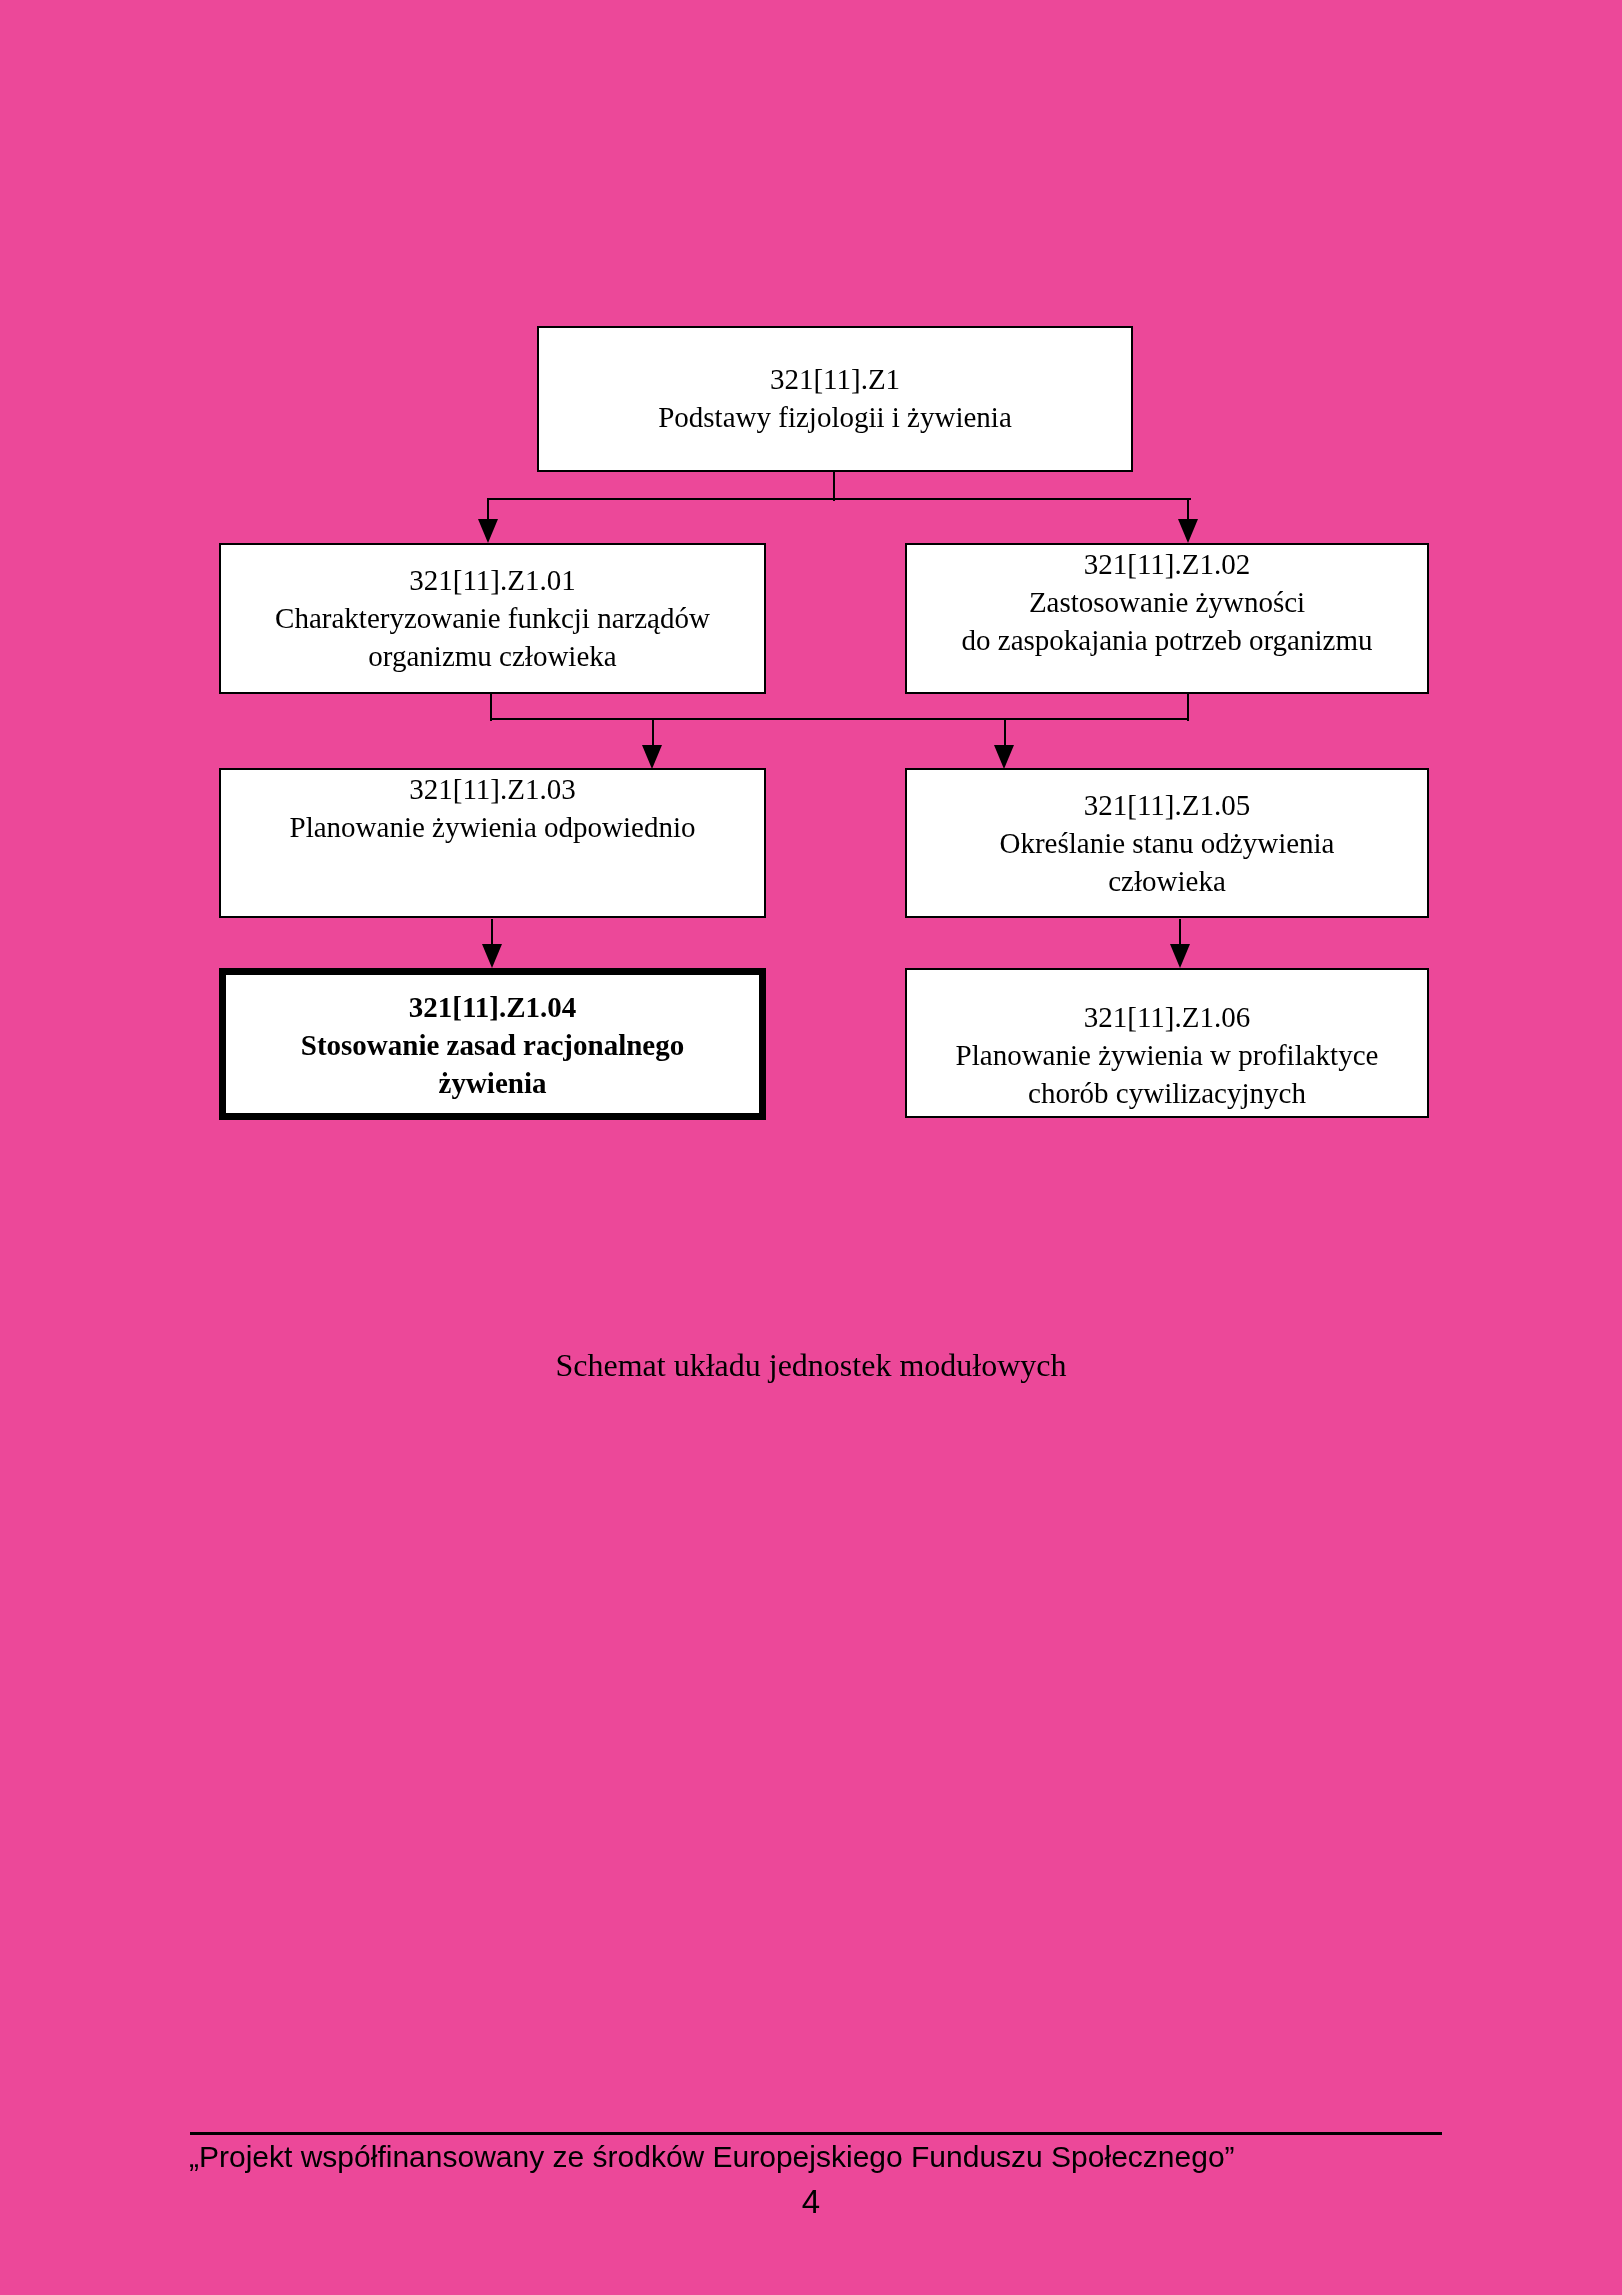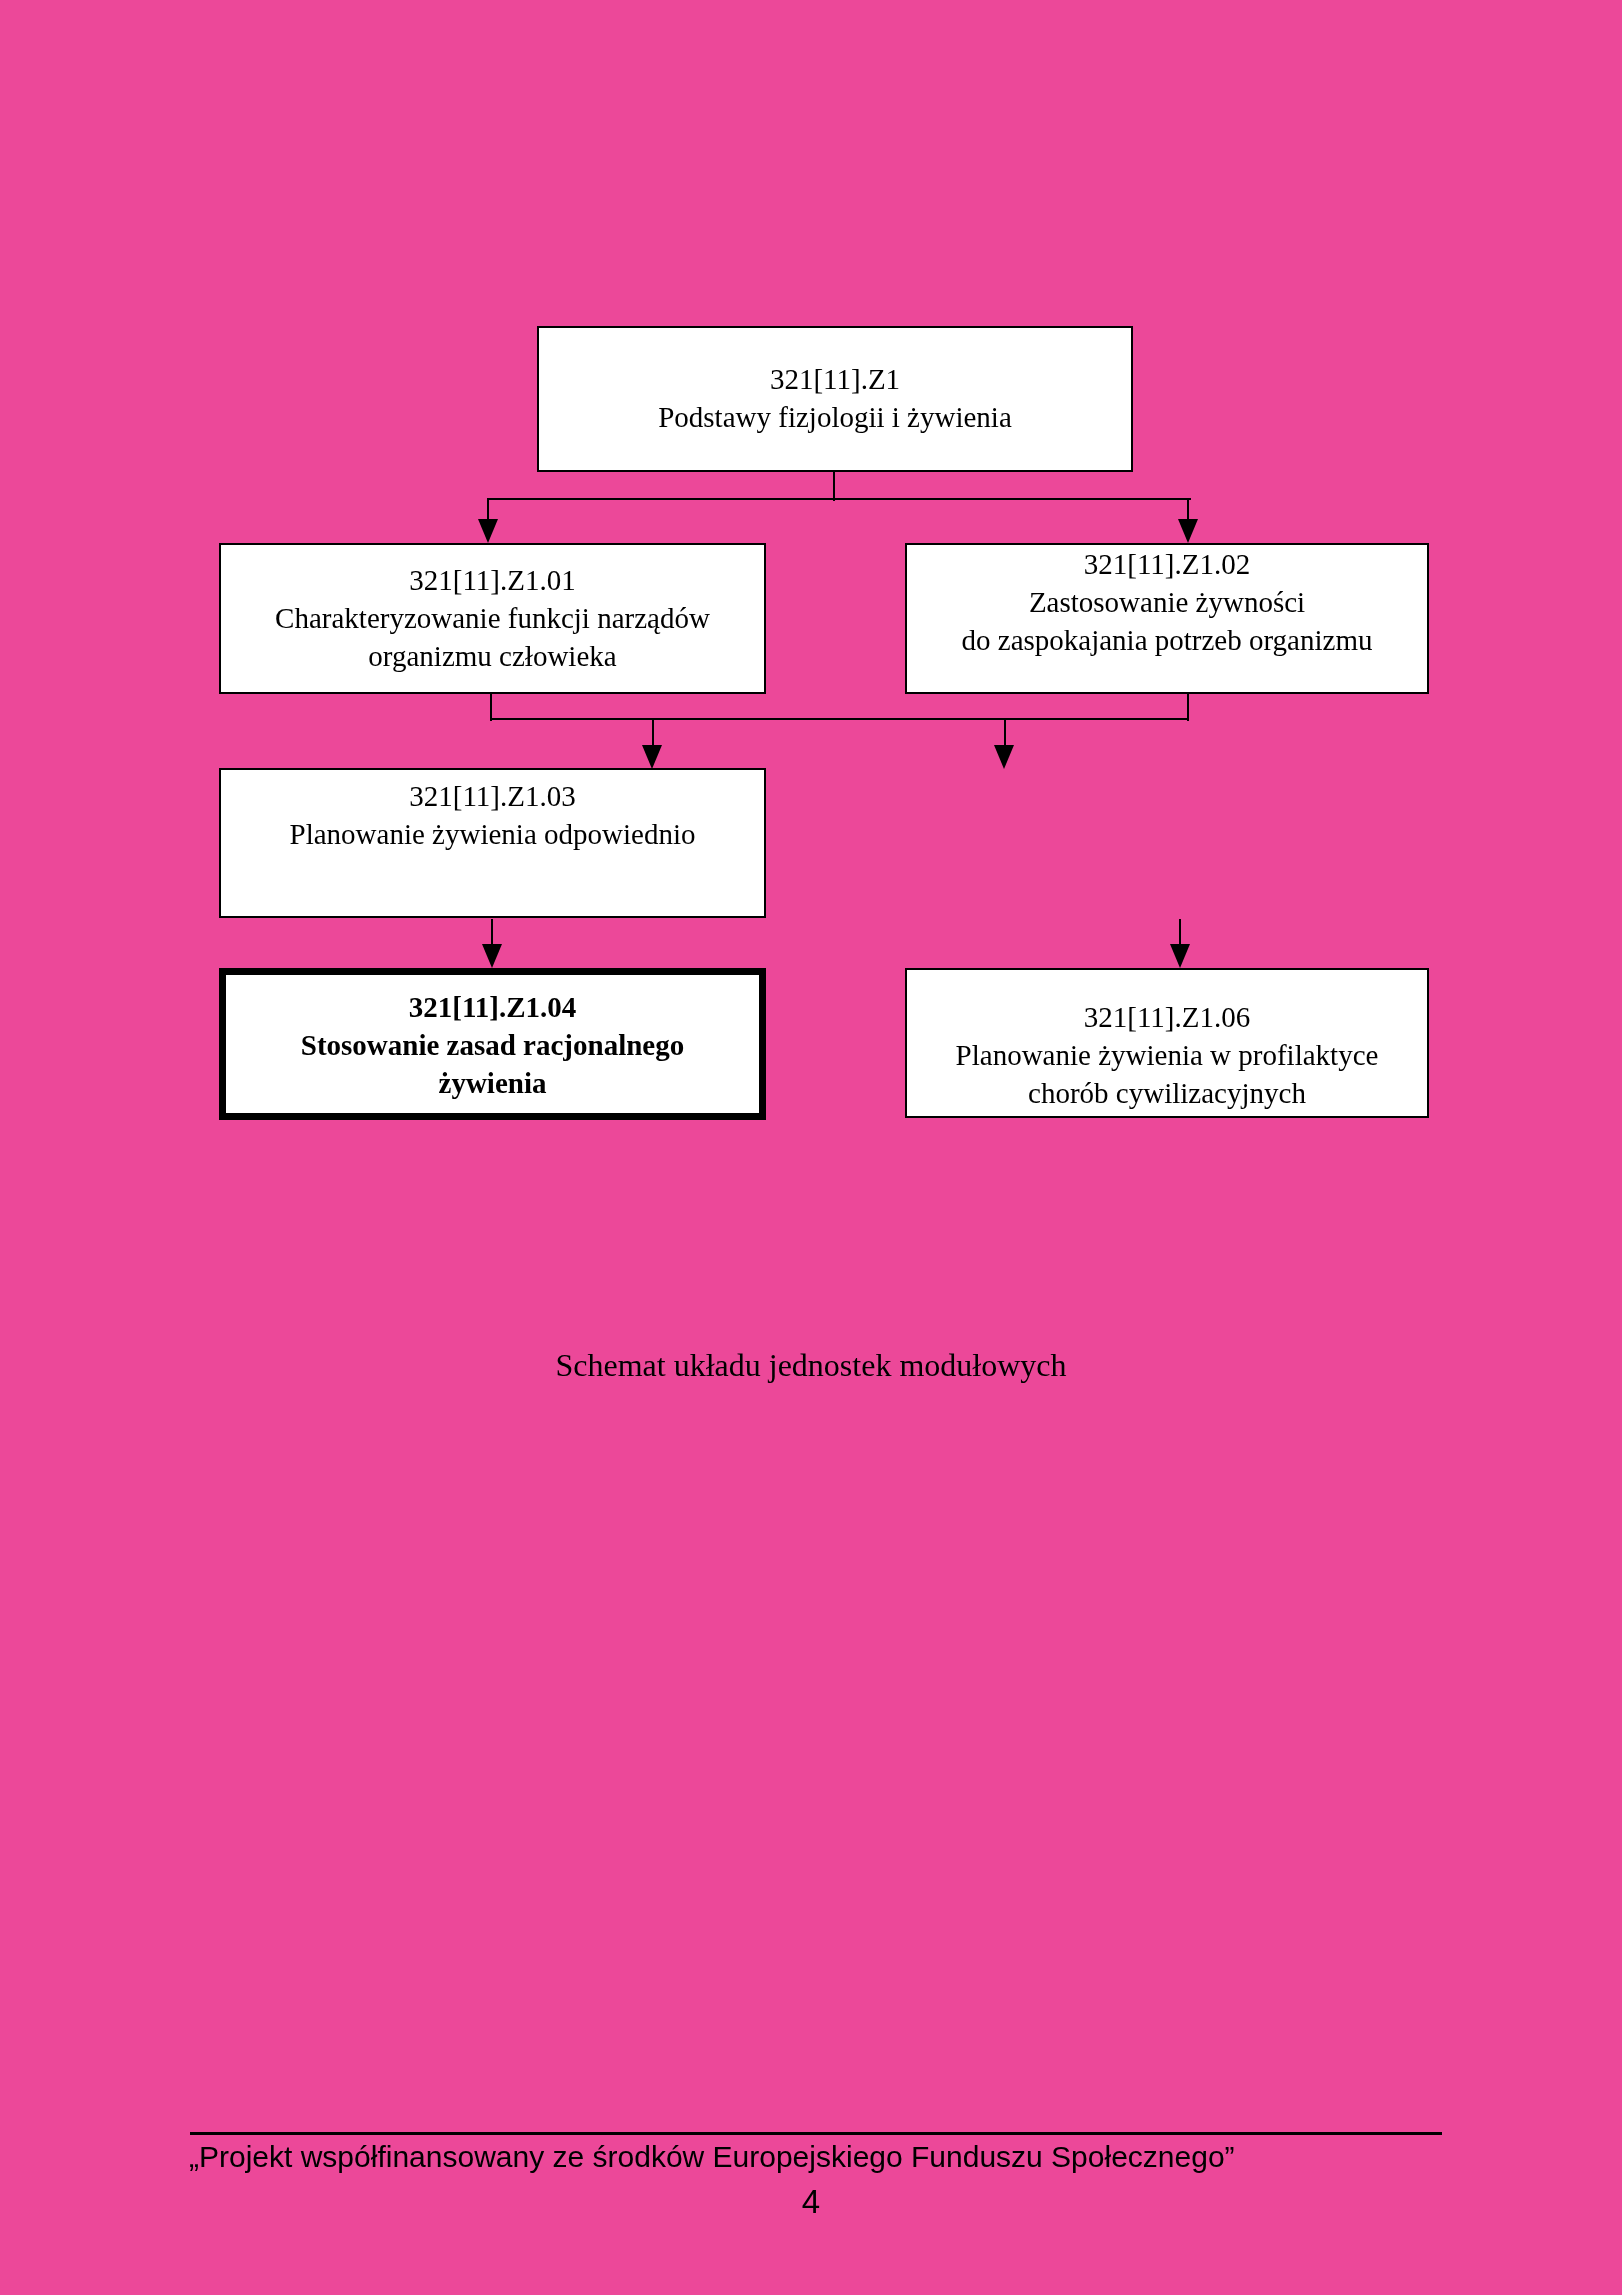--- a/index.html
+++ b/index.html
@@ -21,21 +21,21 @@
     background: #ffffff;
     text-align: center;
     font-size: 29px;
     line-height: 38px;
   }
   .node .nline { display: block; }
 
   .node-z1   { left:  537px; top:  326px; width: 596px; height: 146px; padding-top: 32px; }
   .node-z101 { left:  219px; top:  543px; width: 547px; height: 151px; padding-top: 16px; }
   .node-z102 { left: 905px; top:  543px; width: 524px; height: 151px; }
-  .node-z103 { left:  219px; top:  768px; width: 547px; height: 150px; padding-top: 7px; }
+  .node-z103 { left:  219px; top:  768px; width: 547px; height: 150px; padding-top: 0; }
   .node-z105 { left: 905px; top:  768px; width: 524px; height: 150px; padding-top: 16px; }
   .node-z104 { left:  219px; top: 968px; width: 547px; height: 152px; padding-top: 12.7px;
                border-width: 7.1px; font-weight: bold; }
   .node-z106 { left: 905px; top: 968px; width: 524px; height: 150px; padding-top: 28px; }
 
   
   .cline { position: absolute; background: #000000; }
   .arrow {
     position: absolute;
     width: 0; height: 0;
@@ -133,20 +133,25 @@
   <div class="cline bar-2"></div>
   <div class="cline drop-a2"></div>
   <div class="arrow arr-a2"></div>
   <div class="cline drop-b2"></div>
   <div class="arrow arr-b2"></div>
 
   <div class="node node-z103">
     <span class="nline">321[11].Z1.03</span>
     <span class="nline">Planowanie żywienia odpowiednio</span>
   </div>
+  <div class="node node-z105">
+    <span class="nline">321[11].Z1.05</span>
+    <span class="nline">Określanie stanu odżywienia</span>
+    <span class="nline">człowieka</span>
+  </div>
 
   <div class="cline v-l3"></div>
   <div class="arrow arr-l3"></div>
   <div class="cline v-r3"></div>
   <div class="arrow arr-r3"></div>
 
   <div class="node node-z104">
     <span class="nline">321[11].Z1.04</span>
     <span class="nline">Stosowanie zasad racjonalnego</span>
     <span class="nline">żywienia</span>

